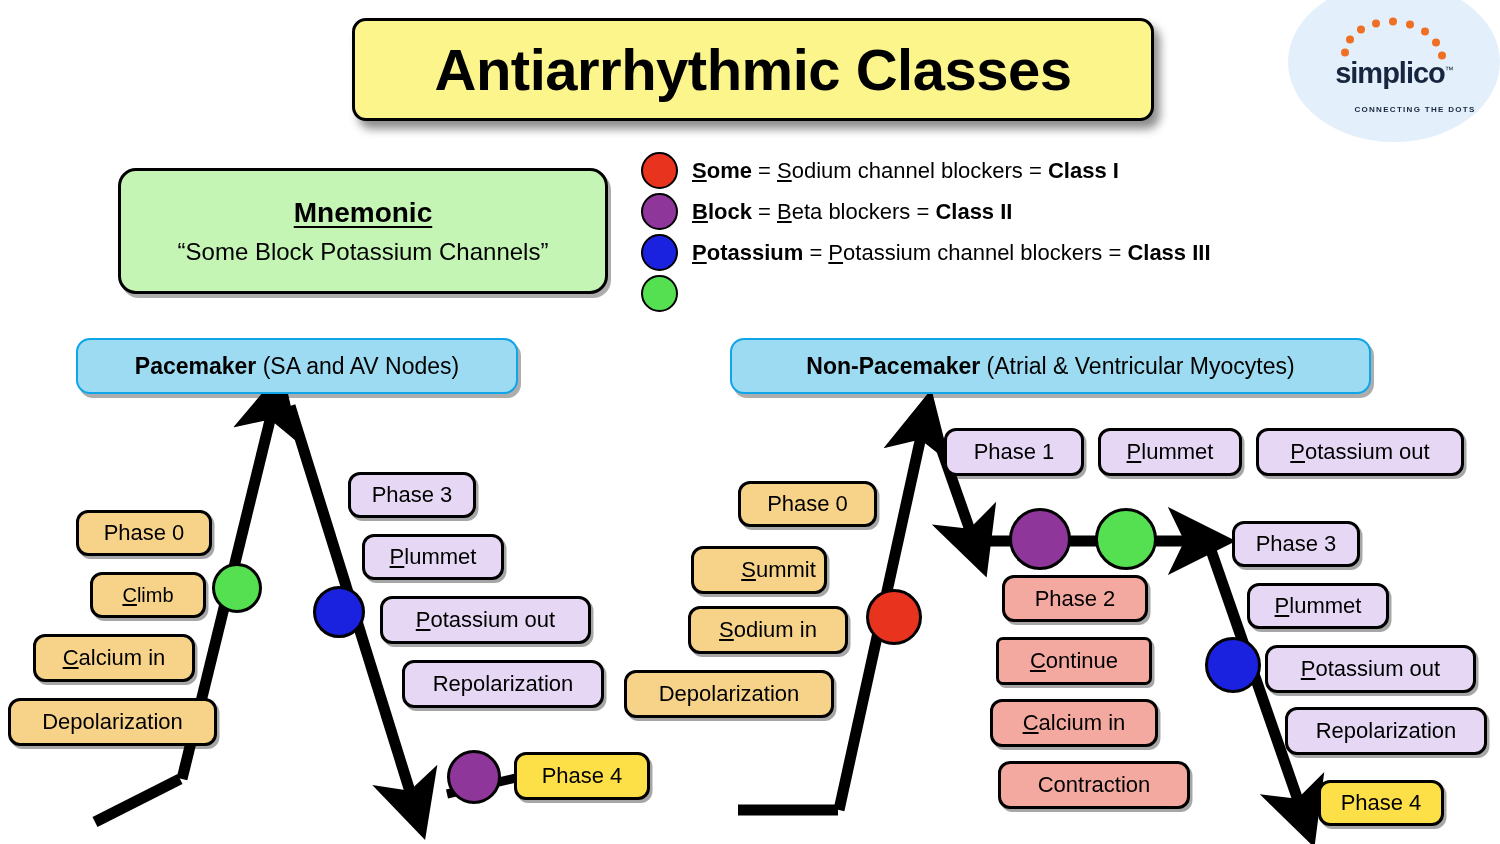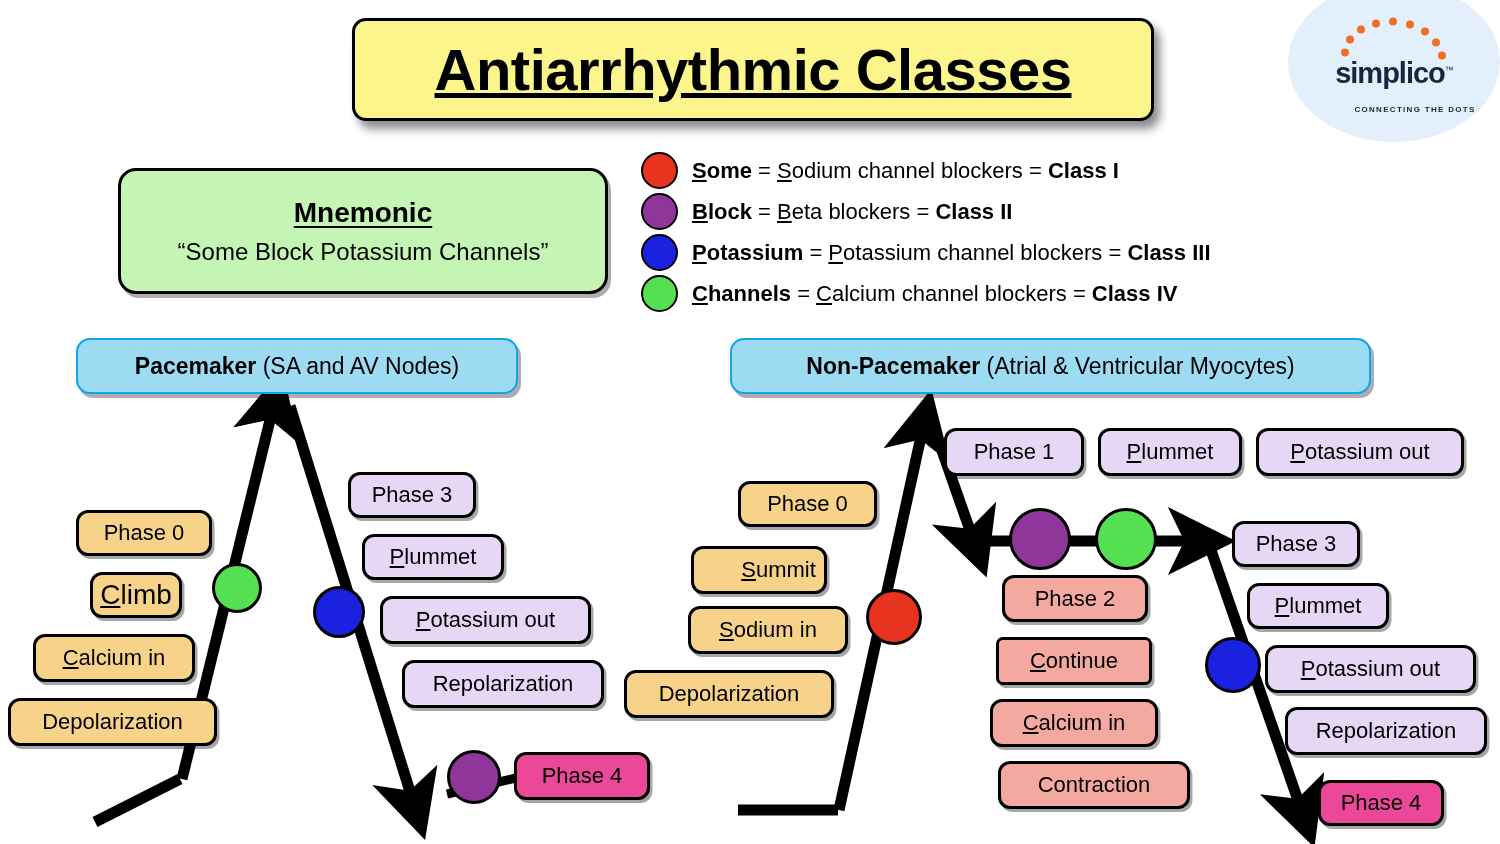--- a/index.html
+++ b/index.html
@@ -30,36 +30,35 @@
     color: #000000;
     box-shadow: 2.5px 3px 0 rgba(0,0,0,0.35);
     z-index: 30;
   }
   .box span { display: inline-block; }
 
   
   .c-amber  { background: #f7d38a; }
   .c-lav    { background: #e6d8f5; }
   .c-pink   { background: #f3a8a0; }
-  .c-green  { background: #ec4899; }
+  .c-green  { background: #fde047; }
 
   
   #title-banner {
     position: absolute;
     left: 352px; top: 18px;
     width: 796px; height: 97px;
     background: #fbf58b;
     border: 3px solid #000000;
     border-radius: 14px;
     display: flex;
     align-items: center;
     justify-content: center;
     box-shadow: 6px 8px 10px rgba(0,0,0,0.45);
     z-index: 40;
-    text-decoration: underline;
   }
   #title-banner .t {
     font-size: 58px;
     font-weight: bold;
     letter-spacing: -0.5px;
     color: #000000;
   }
 
   
   #logo-wrap {
@@ -235,21 +234,20 @@
       <div class="leg-txt"><b><span class="u">B</span><span>lock</span></b><span> = </span><span class="u">B</span><span>eta blockers</span><span> = </span><b>Class II</b></div>
     </div>
 
     <div class="leg-row">
       <div class="leg-dot" style="background:#1a22e0"></div>
       <div class="leg-txt"><b><span class="u">P</span><span>otassium</span></b><span> = </span><span class="u">P</span><span>otassium channel blockers</span><span> = </span><b>Class III</b></div>
     </div>
 
     <div class="leg-row">
       <div class="leg-dot" style="background:#54e050"></div>
-      <div class="leg-txt"><b><span class="u">C</span><span>hannels</span></b><span> = </span><span class="u">C</span><span>alcium channel blockers</span><span> = </span><b>Class IV</b></div>
     </div>
 
   </div>
 
   <div class="sect-head" style="left:76px; top:338px; width:442px; height:56px;">
     <span><b>Pacemaker</b><span> (SA and AV Nodes)</span></span>
   </div>
 
   <div class="sect-head" style="left:730px; top:338px; width:641px; height:56px;">
     <span><b>Non-Pacemaker</b><span> (Atrial &amp; Ventricular Myocytes)</span></span>
@@ -288,21 +286,21 @@
   <div class="node n-purple" style="left:447px;  top:750px; width:54px; height:54px;"></div>
 
   <div class="node n-red" style="left:866px;  top:589px; width:56px; height:56px;"></div>
   <div class="node n-purple" style="left:1009px; top:508px; width:62px; height:62px;"></div>
   <div class="node n-green" style="left:1095px; top:508px; width:62px; height:62px;"></div>
   <div class="node n-blue" style="left:1205px; top:637px; width:56px; height:56px;"></div>
 
   <div class="box c-amber" style="left:76px;  top:510px; width:136px; height:46px; font-size:22px;">
     <span>Phase 0</span>
   </div>
-  <div class="box c-amber" style="left:90px;  top:572px; width:92px; height:46px; font-size:28px;">
+  <div class="box c-amber" style="left:90px;  top:572px; width:116px; height:46px; font-size:20px;">
     <span><span class="u">C</span><span>limb</span></span>
   </div>
   <div class="box c-amber" style="left:33px;  top:634px; width:162px; height:48px; font-size:22px;">
     <span><span class="u">C</span><span>alcium in</span></span>
   </div>
   <div class="box c-amber" style="left:8px;   top:698px; width:209px; height:48px; font-size:22px;">
     <span>Depolarization</span>
   </div>
 
   <div class="box c-lav" style="left:348px; top:472px; width:128px; height:46px; font-size:22px;">

